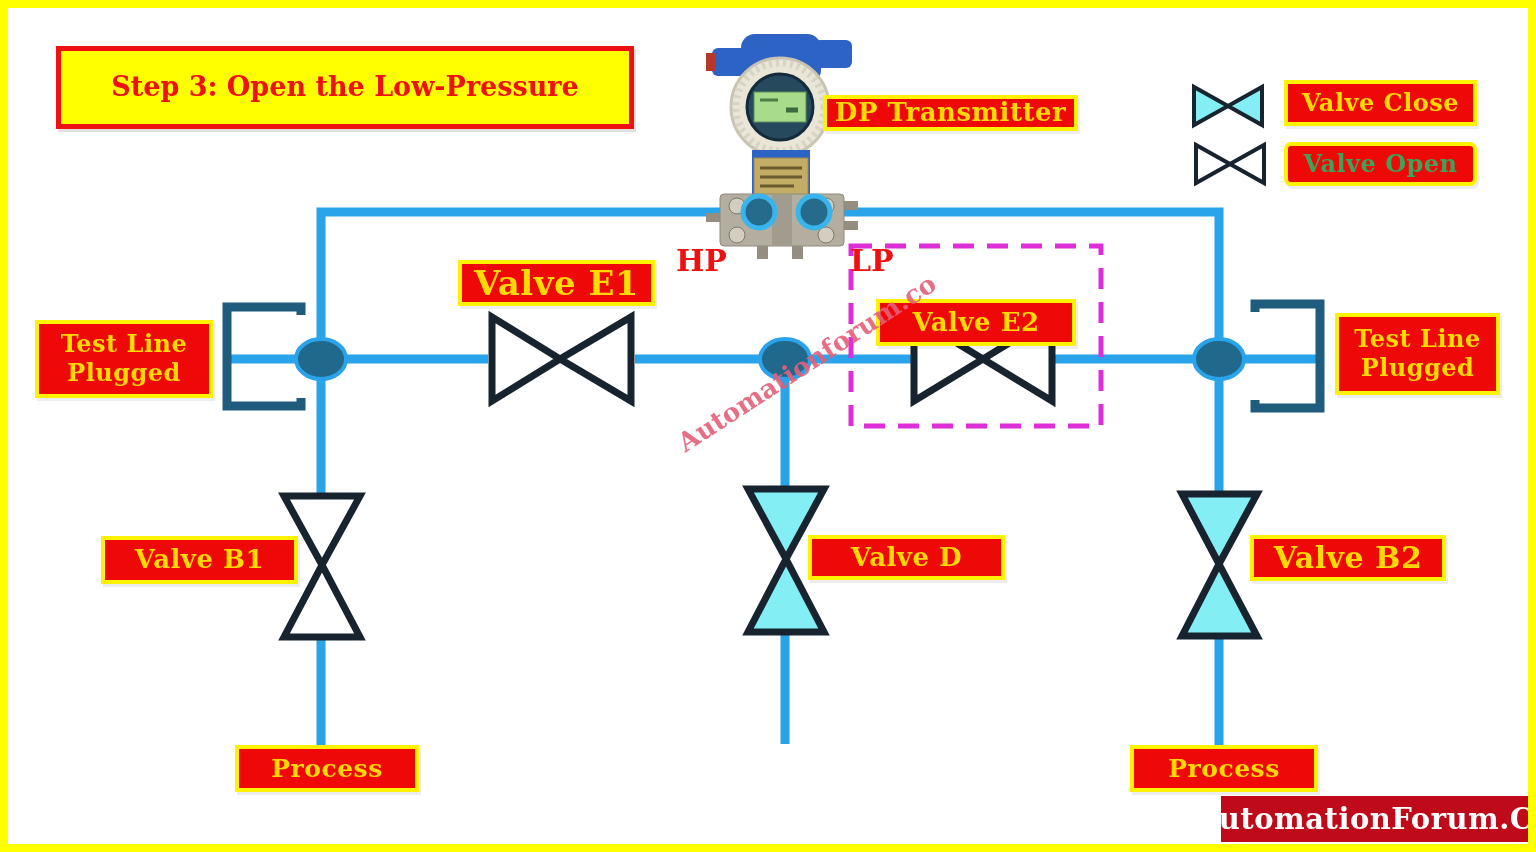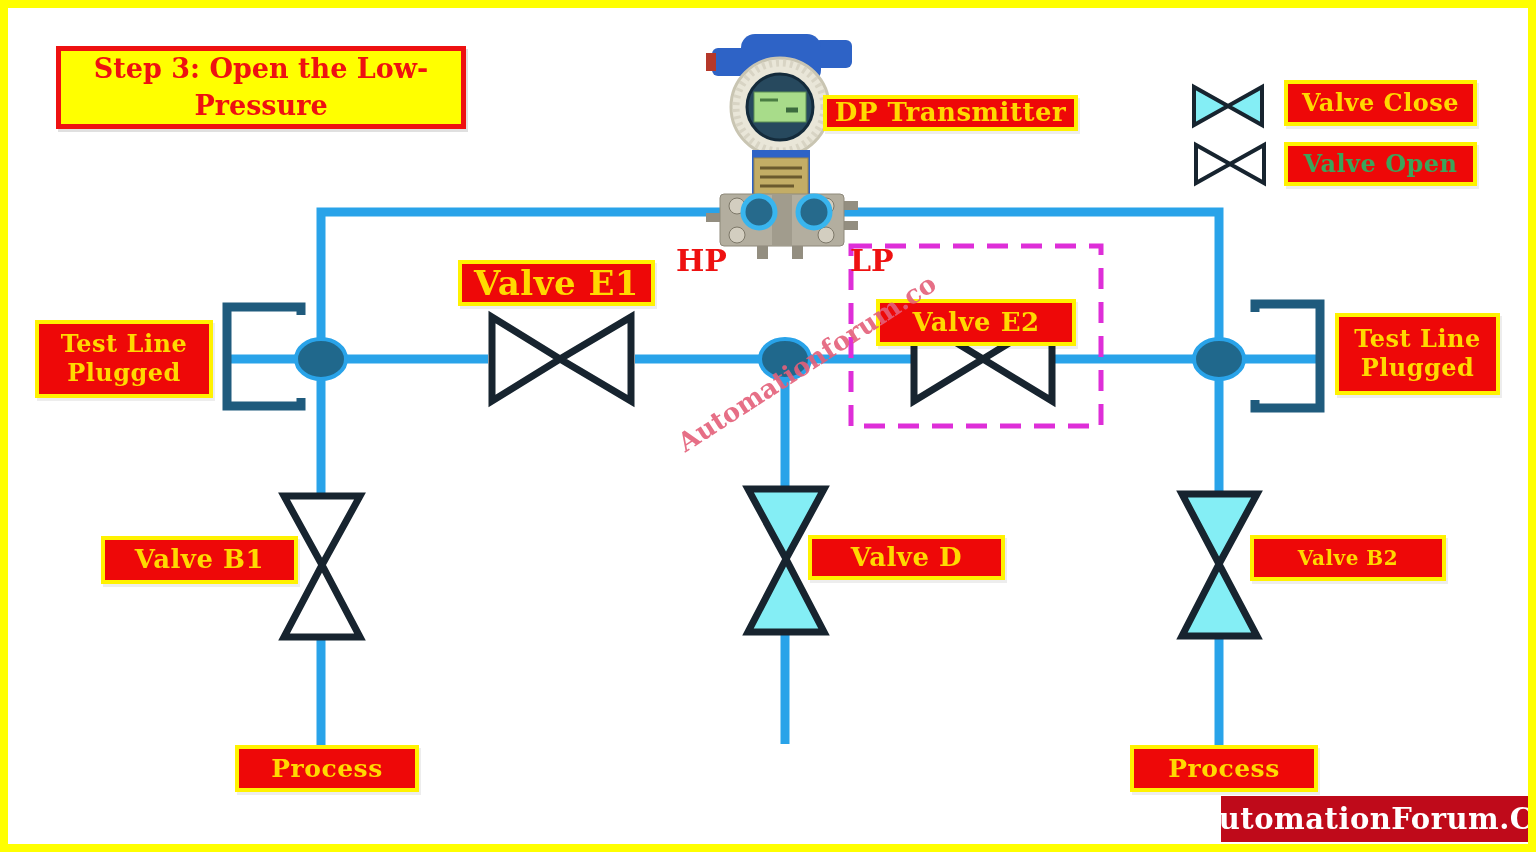--- a/index.html
+++ b/index.html
@@ -22,21 +22,21 @@
   .highlight.on{visibility:visible;}
   
   .tag{
     position:absolute;background:var(--box-red,#ee0808);
     border:4px solid var(--box-yellow-border,#fff200);
     color:var(--label-yellow,#ffd900);font-weight:bold;text-align:center;
     display:flex;flex-direction:column;align-items:center;justify-content:center;
     box-sizing:border-box;line-height:1.2;letter-spacing:.5px;
     box-shadow:2px 3px 0 rgba(0,0,0,.07);
   }
-  .tag.green{color:var(--open-green,#3ca45a);}
+  .tag.green{color:var(--open-green,#3ca45a);border-radius:7px;}
   .title-box{
     position:absolute;background:var(--frame-yellow,#ffff00);
     border:5px solid var(--title-red,#ee1111);color:var(--title-red,#ee1111);
     font-weight:bold;text-align:center;display:flex;flex-direction:column;
     align-items:center;justify-content:center;box-sizing:border-box;line-height:1.35;
     box-shadow:2px 3px 0 rgba(0,0,0,.12);
   }
   .port-label{position:absolute;color:var(--title-red,#ee1111);font-weight:bold;font-size:30px;margin-top:24px;}
   .watermark{
     position:absolute;color:var(--watermark-pink,#e4607a);opacity:.9;font-weight:bold;
@@ -133,36 +133,36 @@
     <g class="valve-sm valve-closed">
       <polygon points="1186,79 1186,117 1220,98"></polygon>
       <polygon points="1254,79 1254,117 1220,98"></polygon>
     </g>
     <g class="valve-sm valve-open">
       <polygon points="1188,137 1188,175 1222,156"></polygon>
       <polygon points="1256,137 1256,175 1222,156"></polygon>
     </g>
   </svg>
 
-  <div class="title-box" style="left:48px;top:38px;width:410px;height:83px;font-size:27px;">
+  <div class="title-box" style="left:48px;top:38px;width:578px;height:83px;font-size:27px;">
     <span>Step 3: Open the Low-Pressure</span>
   </div>
 
   <div class="tag" style="left:815px;top:87px;width:255px;height:36px;font-size:26px;">DP Transmitter</div>
   <div class="port-label" style="left:668px;top:211px;">HP</div>
   <div class="port-label" style="left:842px;top:211px;">LP</div>
 
   <div class="tag" style="left:1276px;top:72px;width:193px;height:46px;font-size:24px;">Valve Close</div>
   <div class="tag green" style="left:1276px;top:134px;width:193px;height:44px;font-size:24px;">Valve Open</div>
 
   <div class="tag" style="left:450px;top:252px;width:197px;height:46px;font-size:34px;">Valve E1</div>
   <div class="tag" style="left:868px;top:253px;width:200px;height:47px;font-size:26px;margin-top:38px;">Valve E2</div>
   <div class="tag" style="left:93px;top:528px;width:197px;height:48px;font-size:26px;text-align:right;">Valve B1</div>
   <div class="tag" style="left:800px;top:527px;width:197px;height:45px;font-size:26px;">Valve D</div>
-  <div class="tag" style="left:1242px;top:527px;width:196px;height:46px;font-size:20px;">Valve B2</div>
+  <div class="tag" style="left:1242px;top:527px;width:196px;height:46px;font-size:30px;">Valve B2</div>
 
   <div class="tag" style="left:27px;top:312px;width:178px;height:78px;font-size:24px;">
     <span>Test Line</span>
     <span>Plugged</span>
   </div>
   <div class="tag" style="left:1327px;top:305px;width:165px;height:82px;font-size:24px;">
     <span>Test Line</span>
     <span>Plugged</span>
   </div>
 

